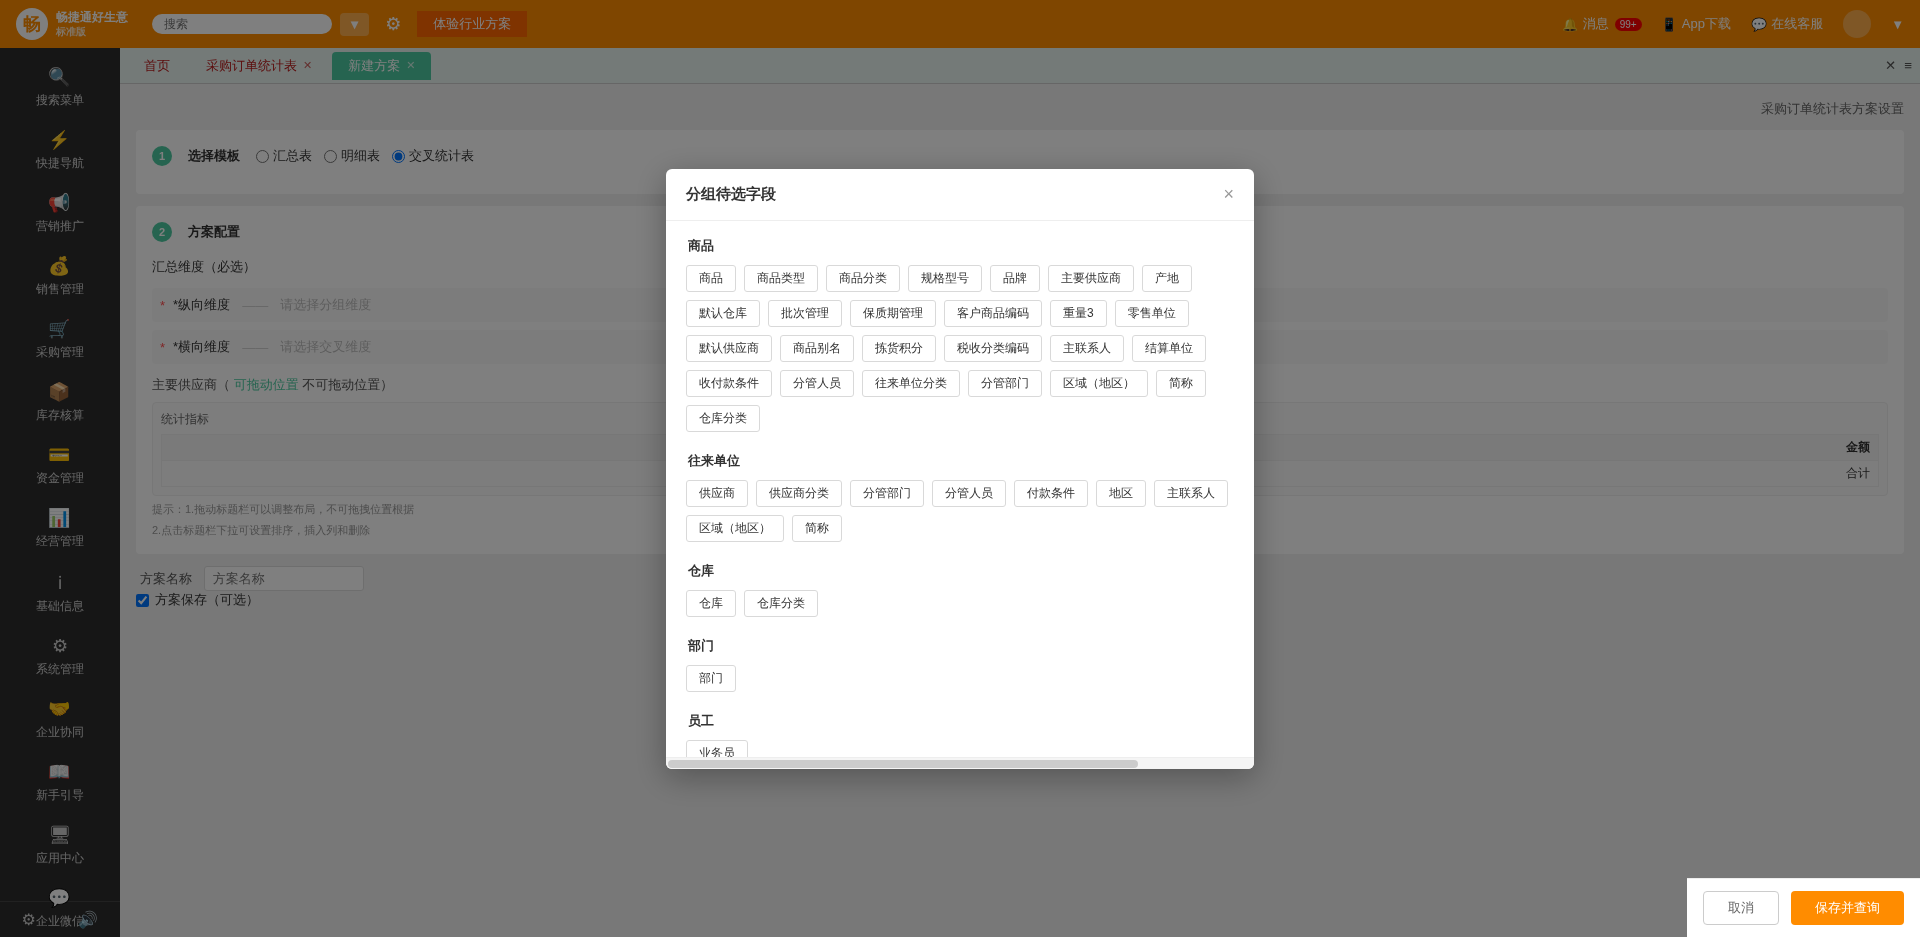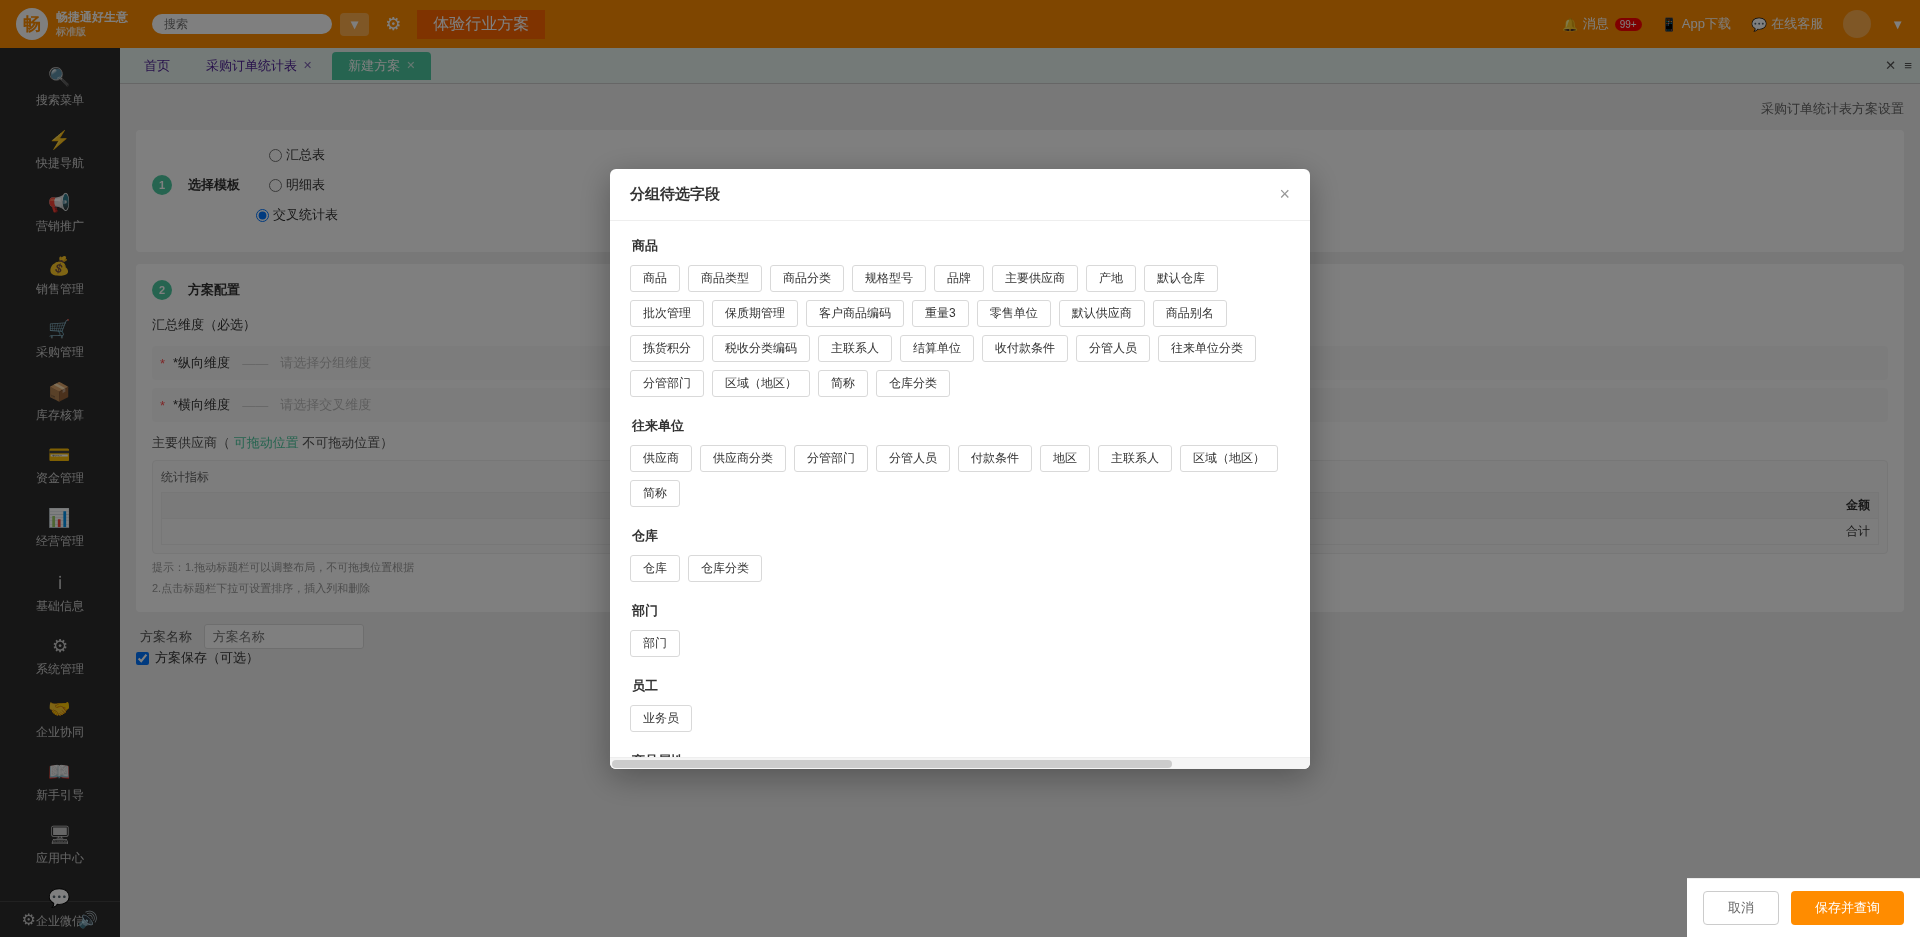--- a/index.html
+++ b/index.html
@@ -69,21 +69,21 @@
       margin-left: 8px;
     }
     .trial-btn {
       background: #ff6600;
       border: none;
       color: white;
       padding: 4px 16px;
       border-radius: 0;
       cursor: pointer;
       margin-left: 8px;
-      font-size: 16px;
+      font-size: 13px;
     }
     .header-right {
       margin-left: auto;
       display: flex;
       align-items: center;
       gap: 20px;
       color: white;
       font-size: 13px;
     }
     .header-right-item {
@@ -122,21 +122,21 @@
     }
     .tab-item {
       height: 28px;
       padding: 0 16px;
       display: flex;
       align-items: center;
       cursor: pointer;
       border-radius: 4px 4px 0 0;
       font-size: 13px;
       gap: 6px;
-      color: #4c1d95;
+      color: #b91c1c;
       white-space: nowrap;
     }
     .tab-item.active {
       background: #4dc9a0;
       color: white;
     }
     .tab-item .tab-close {
       font-size: 11px;
       opacity: 0.7;
       cursor: pointer;
@@ -223,38 +223,38 @@
       border-radius: 50%;
       width: 20px;
       height: 20px;
       display: flex;
       align-items: center;
       justify-content: center;
       font-size: 11px;
       font-weight: bold;
     }
     .step-label { font-size: 13px; font-weight: bold; }
-    .radio-group { display: flex; gap: 12px; align-items: center; font-size: 13px; flex-direction: column; }
+    .radio-group { display: flex; gap: 12px; align-items: center; font-size: 13px; }
     .radio-group label { display: flex; align-items: center; gap: 4px; cursor: pointer; }
 
     
     .overlay {
       position: fixed;
       top: 0; left: 0; right: 0; bottom: 0;
       background: rgba(0,0,0,0.5);
       z-index: 200;
     }
 
     
     .modal {
       position: fixed;
       top: 50%;
       left: 50%;
       transform: translate(-50%, -50%);
-      width: 700px;
+      width: 588px;
       max-height: 600px;
       background: white;
       border-radius: 6px;
       z-index: 300;
       display: flex;
       flex-direction: column;
       box-shadow: 0 8px 32px rgba(0,0,0,0.3);
     }
     .modal-header {
       padding: 16px 20px;

